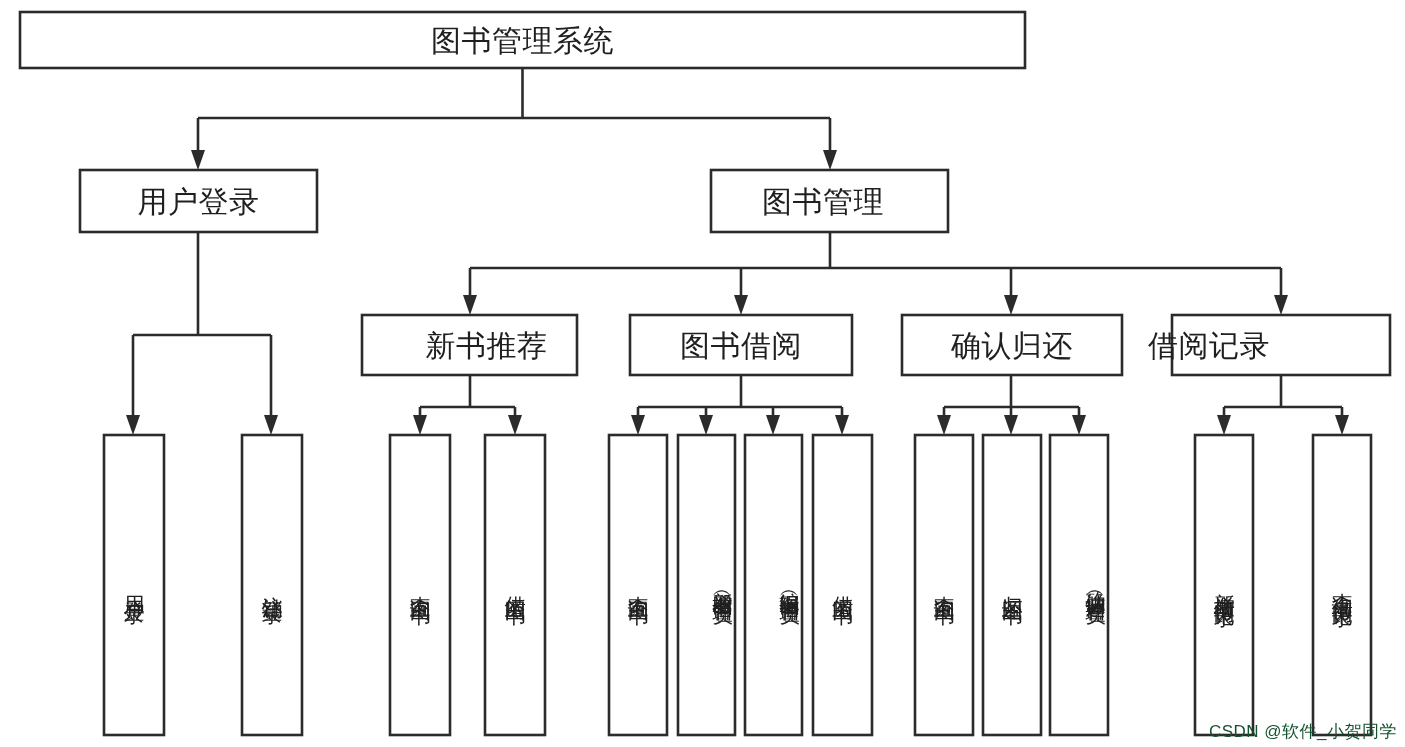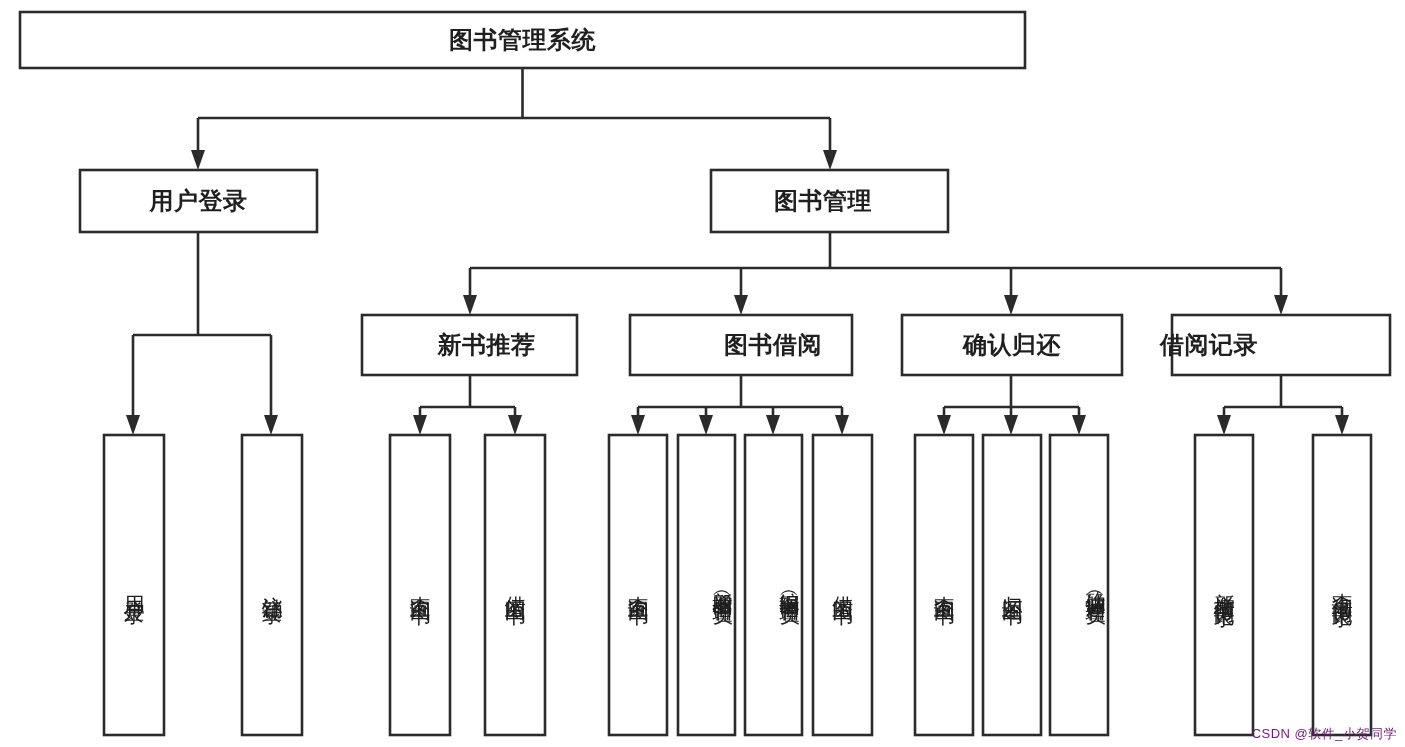--- a/index.html
+++ b/index.html
@@ -47,43 +47,42 @@
     display: flex;
     align-items: center;
     justify-content: center;
     color: #1f1f1f;
     font-family: "Liberation Sans", "DejaVu Sans", sans-serif;
     box-sizing: border-box;
     pointer-events: none;
     white-space: nowrap;
   }
   .node-label.horiz {
-    font-size: 24px;
+    font-size: 30px;
     line-height: 1.1;
     letter-spacing: 0.5px;
-    font-weight: bold;
   }
   .node-label.vert {
     writing-mode: vertical-rl;
     text-orientation: upright;
     font-size: 21px;
     line-height: 1.25;
     letter-spacing: 3px;
     white-space: normal;
   }
   .node-label.vert.small {
     font-size: 20px;
     letter-spacing: 2px;
   }
   .watermark {
     position: absolute;
     right: 8px;
     bottom: 4px;
-    font-size: 13px;
-    color: #701a75;
+    font-size: 17px;
+    color: #14532d;
     font-family: "Liberation Sans", "DejaVu Sans", sans-serif;
     letter-spacing: 0.5px;
     white-space: nowrap;
   }
 </style>
 </head>
 <body>
 
 <div id="diagram-root">
 
@@ -194,21 +193,21 @@
     <rect class="node-rect" x="1195" y="435" width="58" height="300"></rect>
     <rect class="node-rect" x="1313" y="435" width="58" height="300"></rect>
   </svg>
 
   <div class="node-label horiz" style="left:20px; top:12px; width:1005px; height:56px;">图书管理系统</div>
 
   <div class="node-label horiz" style="left:80px; top:170px; width:237px; height:62px;">用户登录</div>
   <div class="node-label horiz" style="left:711px; top:170px; width:224px; height:62px;">图书管理</div>
 
   <div class="node-label horiz" style="left:362px; top:315px; width:249px; height:60px;">新书推荐</div>
-  <div class="node-label horiz" style="left:630px; top:315px; width:222px; height:60px;margin-left:32px;">图书借阅</div>
+  <div class="node-label horiz" style="left:630px; top:315px; width:222px; height:60px;">图书借阅</div>
   <div class="node-label horiz" style="left:902px; top:315px; width:220px; height:60px;">确认归还</div>
   <div class="node-label horiz" style="left:1100px; top:315px; width:218px; height:60px;">借阅记录</div>
 
   <div class="node-label vert" style="left:104px; top:435px; width:60px; height:300px;">用户登录</div>
   <div class="node-label vert" style="left:242px; top:435px; width:60px; height:300px;">注销登录</div>
 
   <div class="node-label vert" style="left:390px; top:435px; width:60px; height:300px;">查询图书</div>
   <div class="node-label vert" style="left:485px; top:435px; width:60px; height:300px;">借阅图书</div>
 
   <div class="node-label vert" style="left:609px; top:435px; width:58px; height:300px;">查询图书</div>

